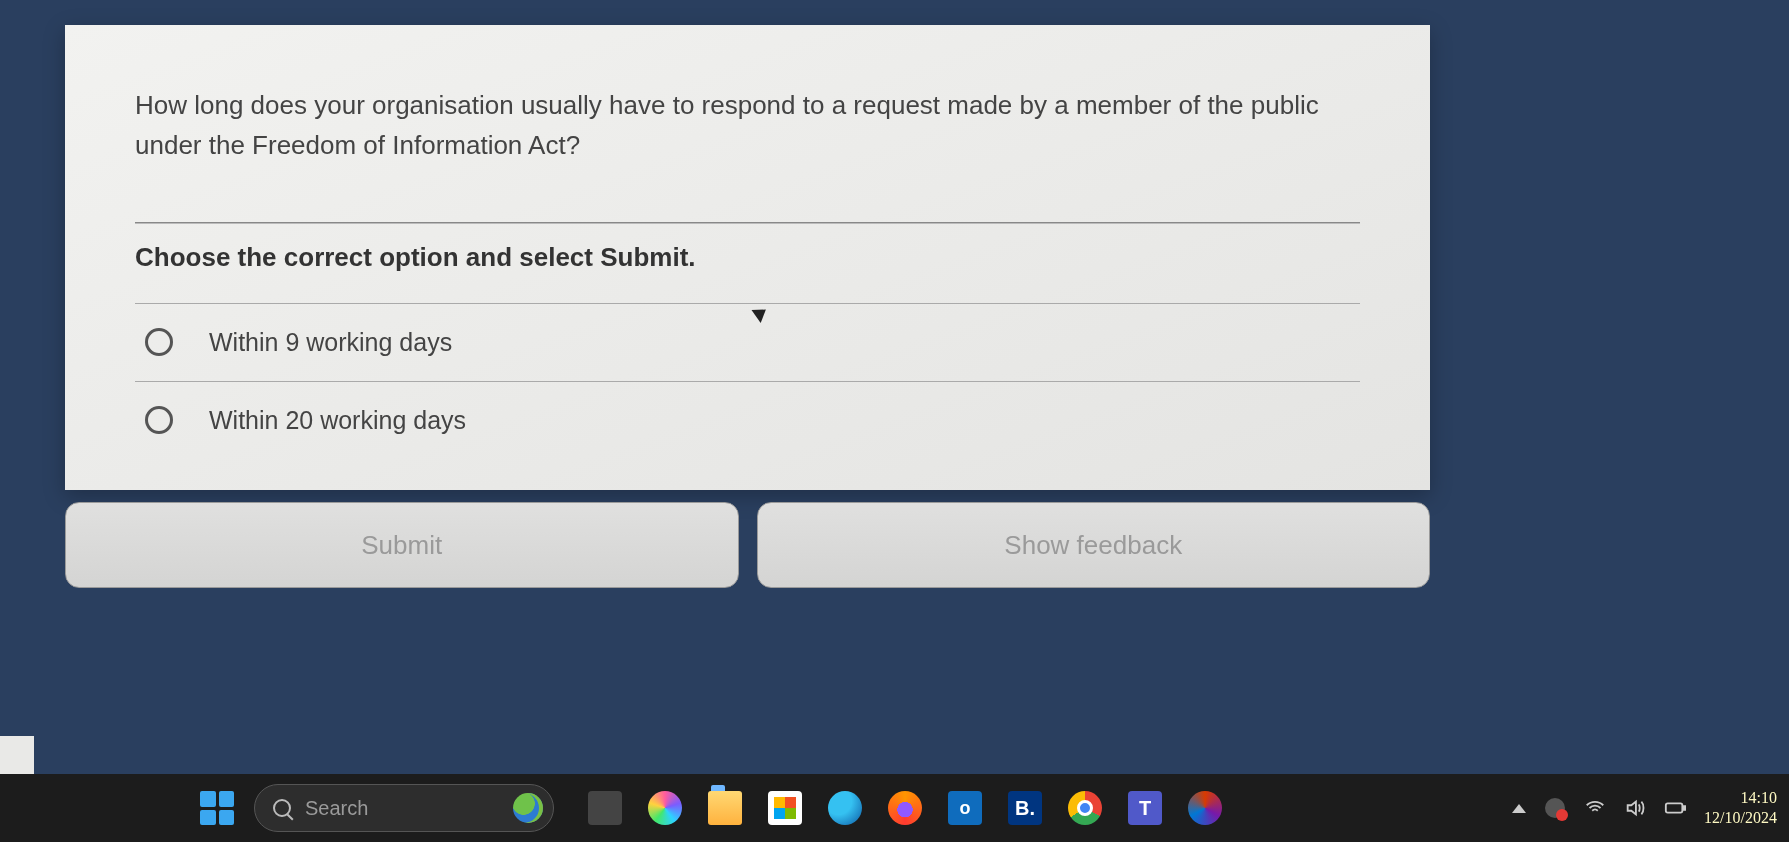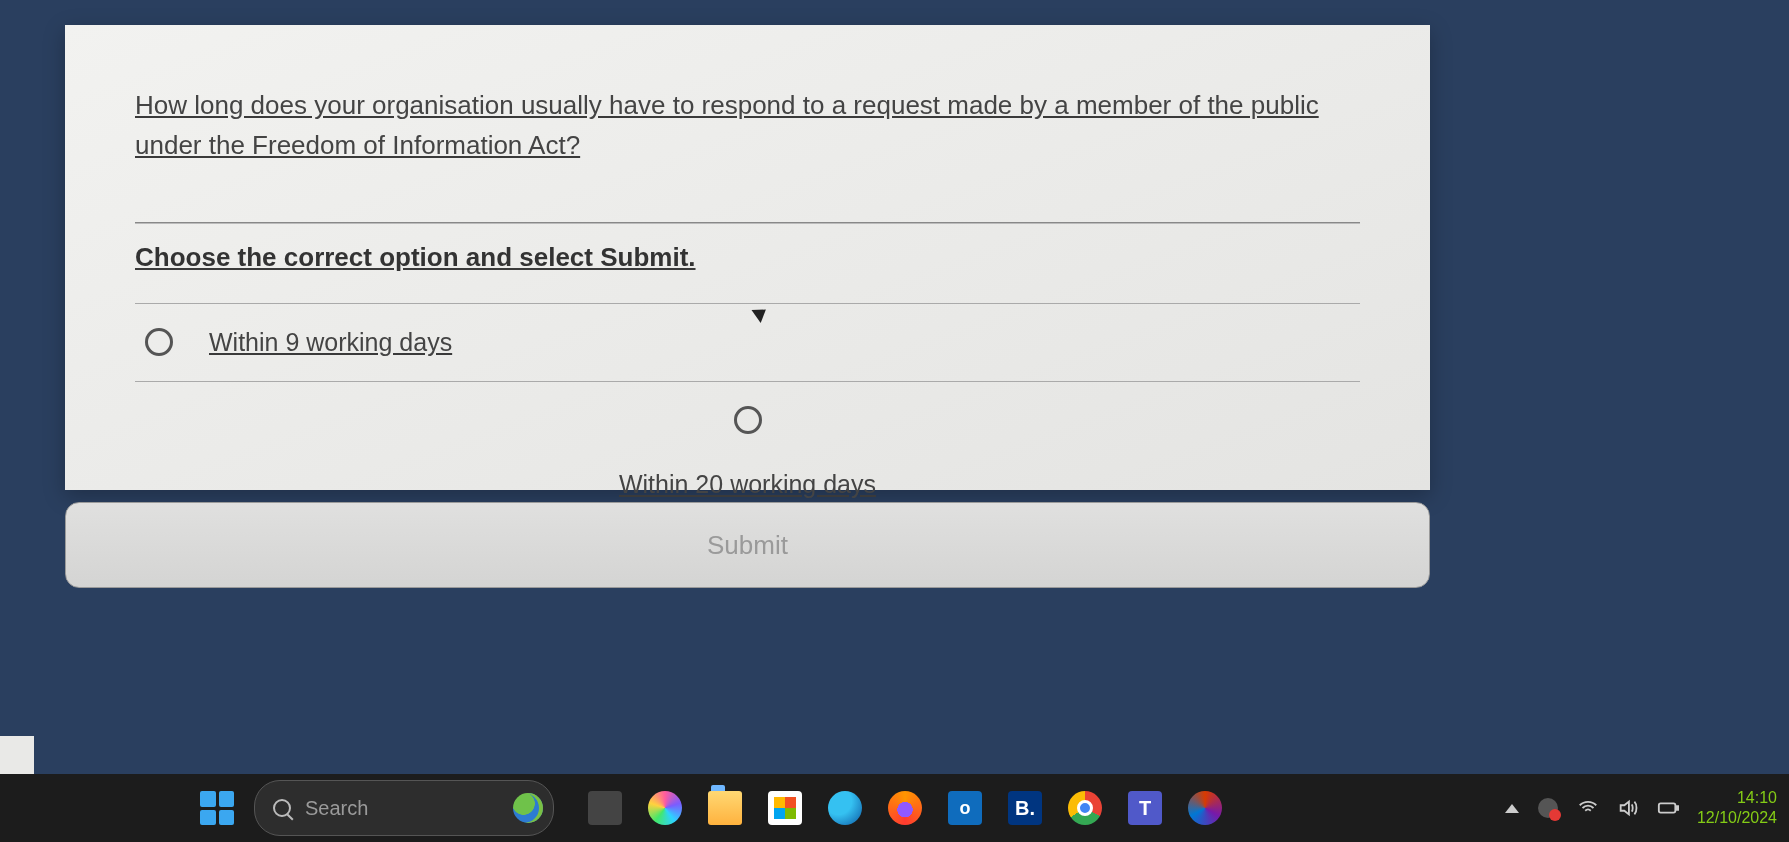--- a/index.html
+++ b/index.html
@@ -10,21 +10,20 @@
   .card {
     position: absolute;
     left: 65px;
     top: 25px;
     width: 1365px;
     height: 465px;
     background: linear-gradient(160deg, #f2f2f0 0%, #e4e4e2 100%);
     box-shadow: 0 6px 20px rgba(0,0,0,.25);
     padding: 60px 70px 5px 70px;
     color: #3a3a3a;
-    text-decoration: underline;
   }
   .question {
     font-size: 26px;
     line-height: 1.55;
     color: #444;
     font-weight: 400;
   }
   .divider {
     margin-top: 56px;
     border: 0;
@@ -40,21 +39,21 @@
   }
 
   .option-row {
     display: flex;
     align-items: center;
     gap: 36px;
     padding: 24px 10px;
     border-top: 1px solid #aaa;
     cursor: pointer;
   }
-  .option-row:last-of-type { border-bottom: none; flex-direction: column; }
+  .option-row:last-of-type { border-bottom: none; }
   .radio {
     width: 28px; height: 28px;
     border: 3px solid #555;
     border-radius: 50%;
     flex-shrink: 0;
   }
   .option-label {
     font-size: 25px;
     color: #444;
   }
@@ -114,21 +113,21 @@
     cursor: pointer;
   }
   .start-btn span { background: #3ba7f0; border-radius: 2px; }
   .search-pill {
     display: flex;
     align-items: center;
     gap: 14px;
     background: #2d2d2d;
     border: 1px solid #555;
     border-radius: 26px;
-    height: 56px;
+    height: 48px;
     width: 300px;
     padding: 0 18px;
     position: relative;
     cursor: text;
   }
   .search-pill .mag {
     width: 18px; height: 18px;
     border: 2px solid #bbb;
     border-radius: 50%;
     position: relative;
@@ -206,22 +205,23 @@
     cursor: pointer;
     color:#ccc;
   }
   .sec-icon { width:20px; height:20px; border-radius:50%; background:#555; position:relative; }
   .sec-icon::after { content:""; position:absolute; right:-3px; bottom:-3px; width:12px; height:12px; background:#e53935; border-radius:50%; }
   .wifi-icon svg, .vol-icon svg, .batt-icon svg { width:22px; height:22px; stroke:#ccc; fill:none; stroke-width:2; }
   .clock {
     text-align: right;
     font-size: 16px;
     line-height: 1.25;
-    color: #84cc16;
-    cursor: pointer;
+    color: #fef9c3;
+    cursor: pointer;
+    font-family: Liberation Serif, serif;
   }
 
   
   .fake-cursor {
     position: absolute;
     left: 755px; top: 305px;
     width: 0; height: 0;
     border-left: 12px solid #222;
     border-top: 8px solid transparent;
     border-bottom: 8px solid transparent;
@@ -244,20 +244,21 @@
   <div class="option-row">
     <span class="radio"></span>
     <span class="option-label">Within 20 working days</span>
   </div>
 </div>
 
 <div class="fake-cursor"></div>
 
 <div class="action-bar">
   <div class="action-btn">Submit</div>
+  <div class="action-btn">Show feedback</div>
 </div>
 
 <div class="tb-white-slab"></div>
 
 <div class="taskbar">
 
   <div class="tb-center">
     <div class="start-btn">
       <span></span>
         <span></span>

